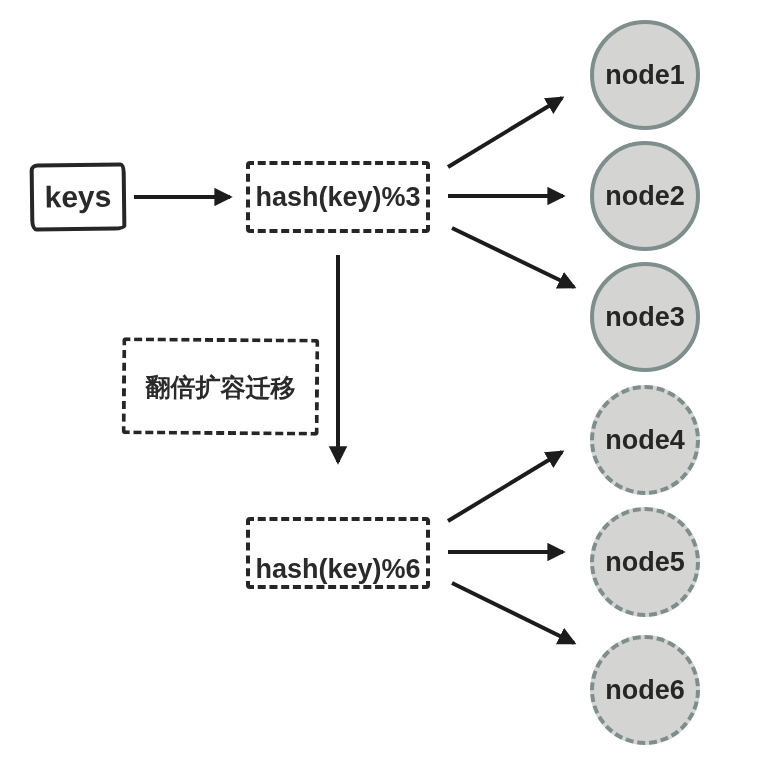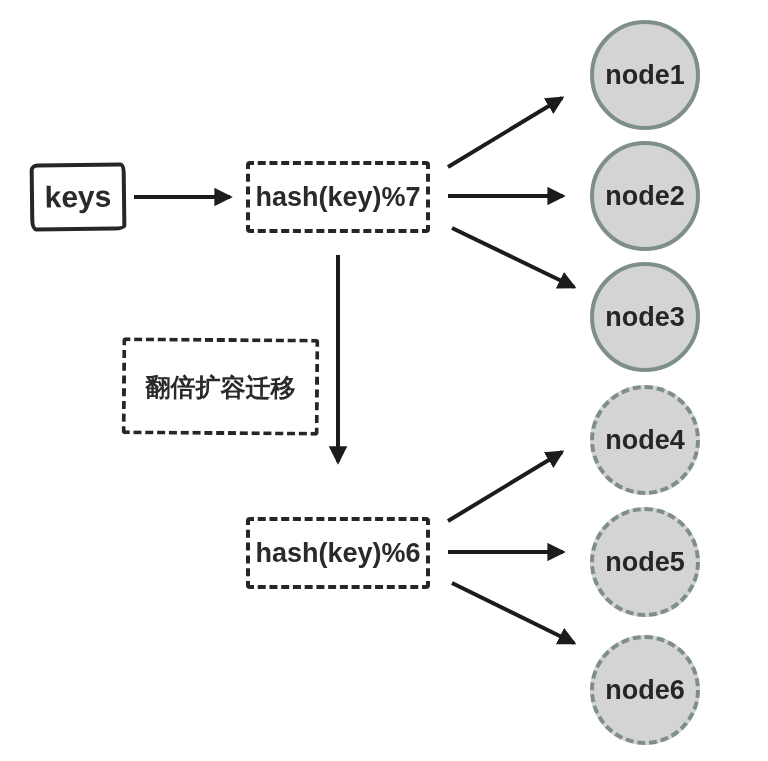--- a/index.html
+++ b/index.html
@@ -42,21 +42,21 @@
     transform: rotate(-0.7deg);
   }
   .hash-box {
     left: 246px;
     width: 184px; height: 72px;
     border: 4px dashed #262626;
     border-radius: 4px;
     font-size: 27px;
   }
   .hash-box.mod3 { top: 161px; }
-  .hash-box.mod6 { top: 517px; }
+  .hash-box.mod6 { top: 517px; align-items: flex-end; }
   .note-box {
     left: 122px; top: 338px;
     width: 197px; height: 97px;
     border: 4px dashed #262626;
     border-radius: 4px;
     flex-direction: column;
     font-size: 25px;
     line-height: 34px;
     font-weight: 700;
     transform: rotate(0.4deg);
@@ -107,21 +107,21 @@
     <line x1="448" y1="521" x2="562" y2="452" stroke="#1c1c1c" stroke-width="4" marker-end="url(#arrowhead)"></line>
     <line x1="448" y1="552" x2="563" y2="552" stroke="#1c1c1c" stroke-width="4" marker-end="url(#arrowhead)"></line>
     <line x1="452" y1="583" x2="574" y2="643" stroke="#1c1c1c" stroke-width="4" marker-end="url(#arrowhead)"></line>
   </svg>
 
   <div class="box keys-box">
     <span>keys</span>
   </div>
 
   <div class="box hash-box mod3">
-    <span>hash(key)%7</span>
+    <span>hash(key)%3</span>
   </div>
 
   <div class="box note-box">
     <div class="node-line">翻倍扩容迁移</div>
   </div>
 
   <div class="box hash-box mod6">
     <span>hash(key)%6</span>
   </div>
 

